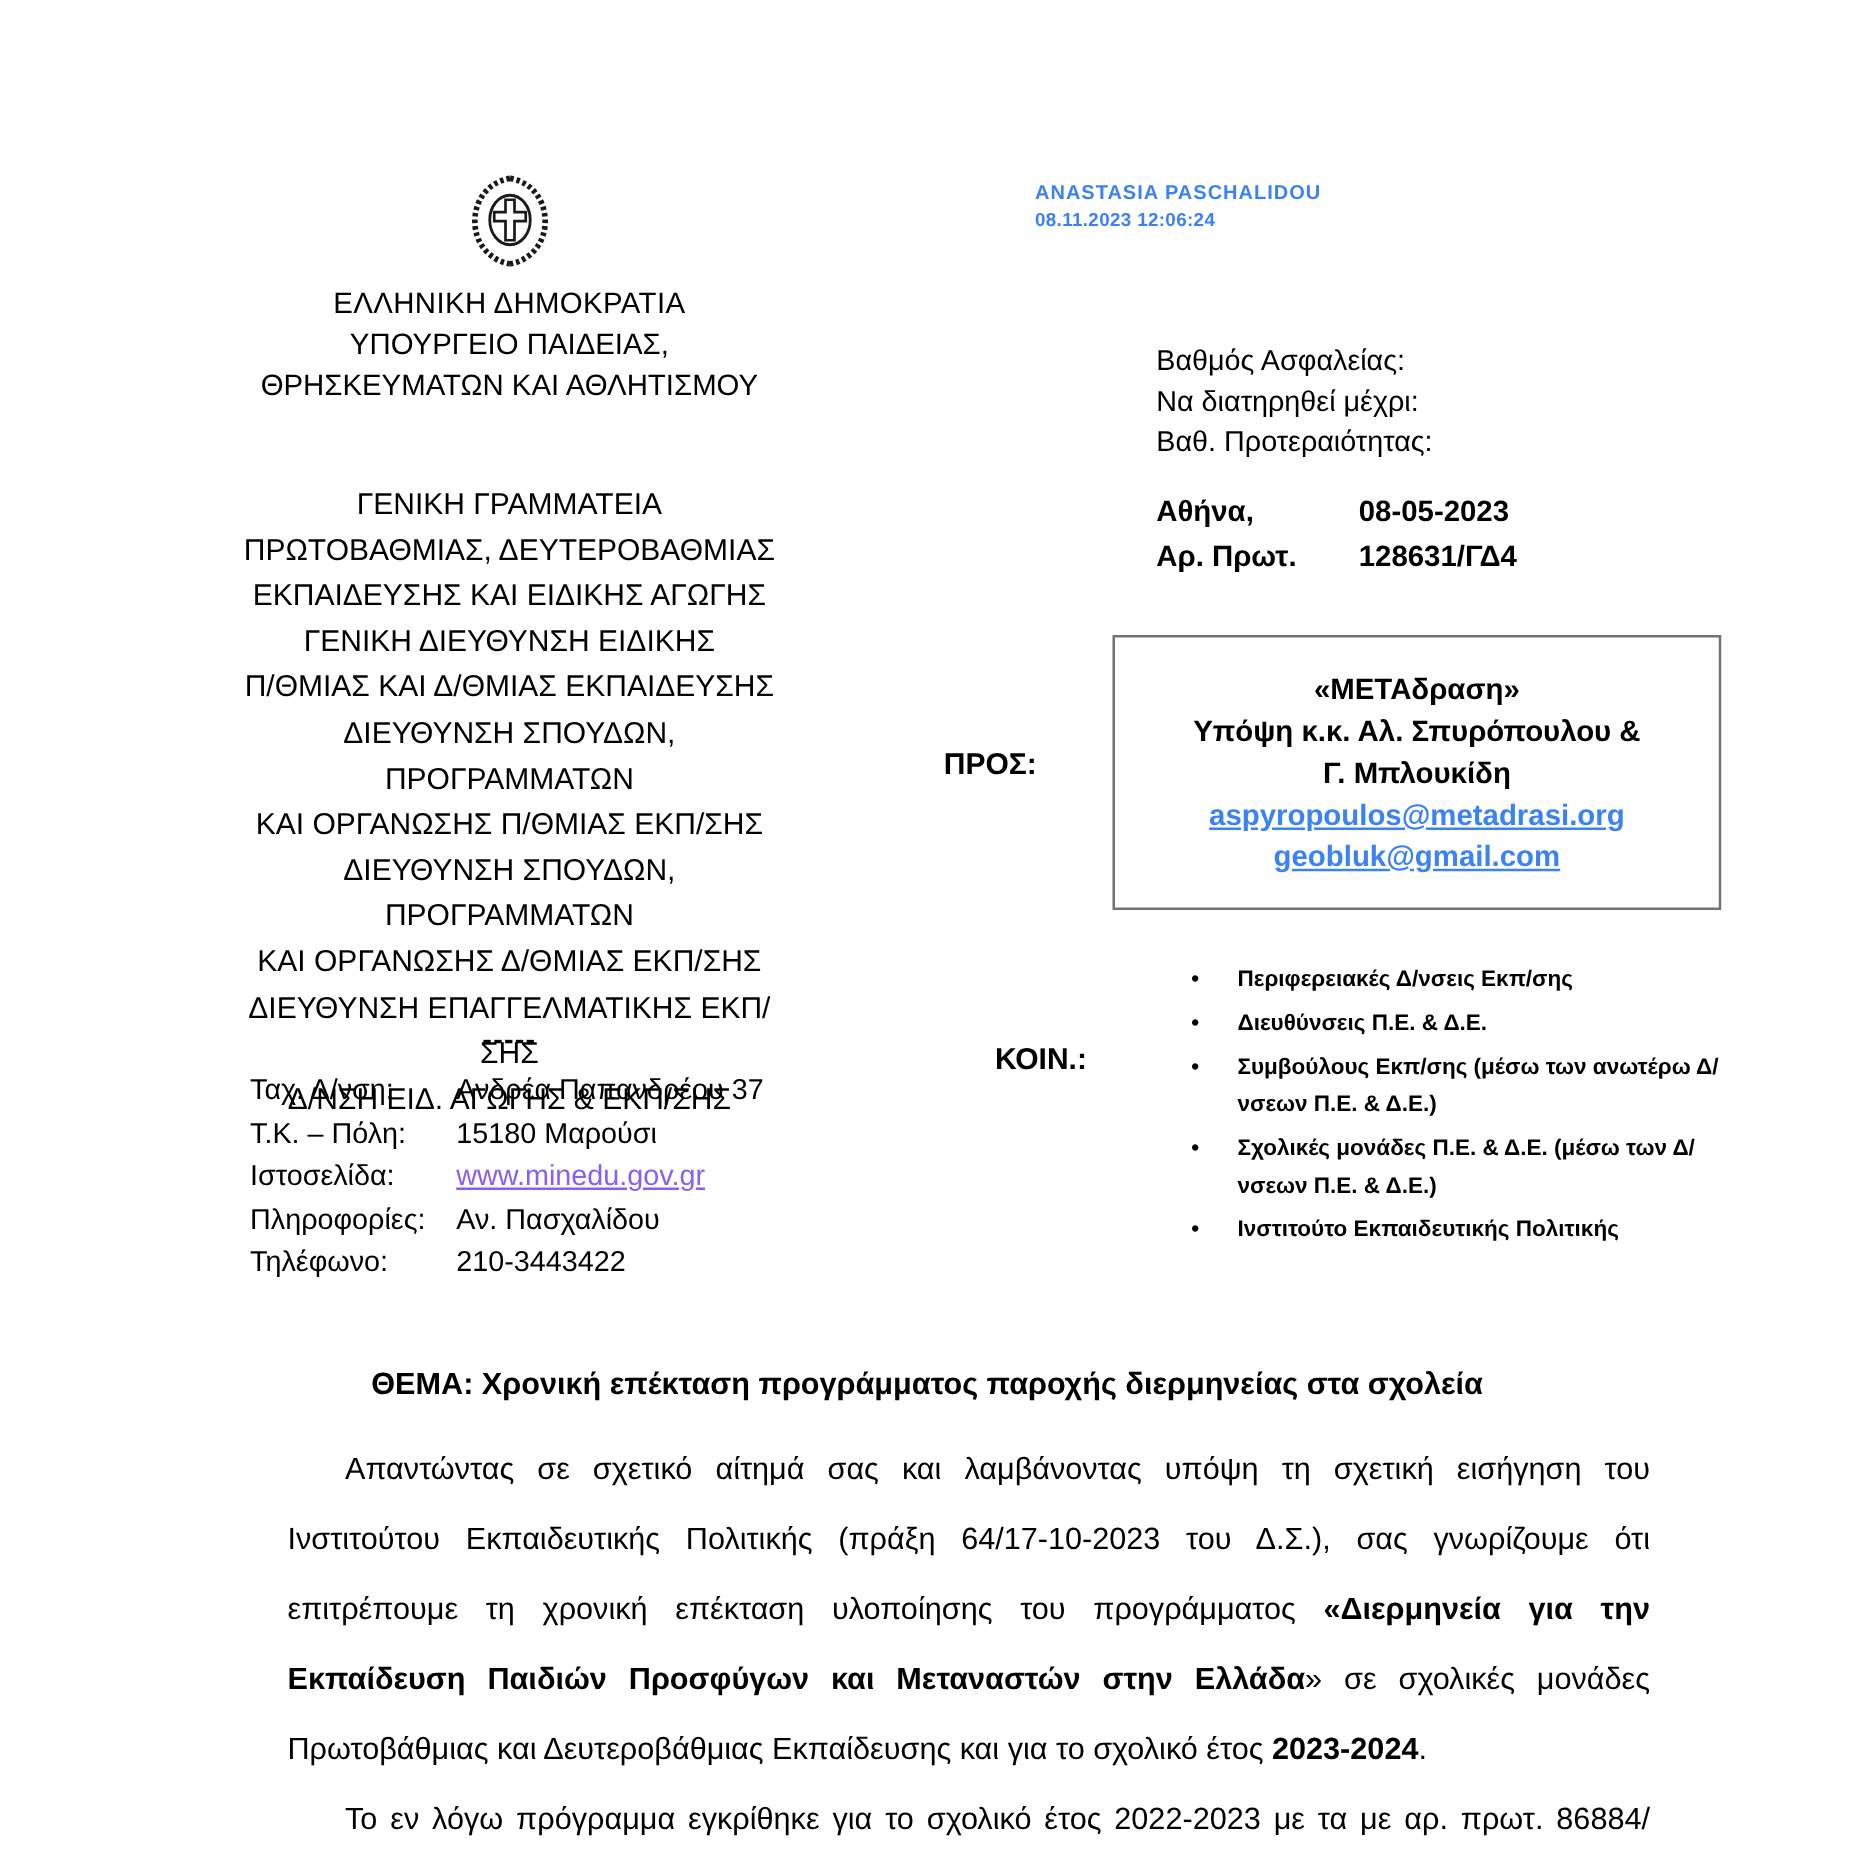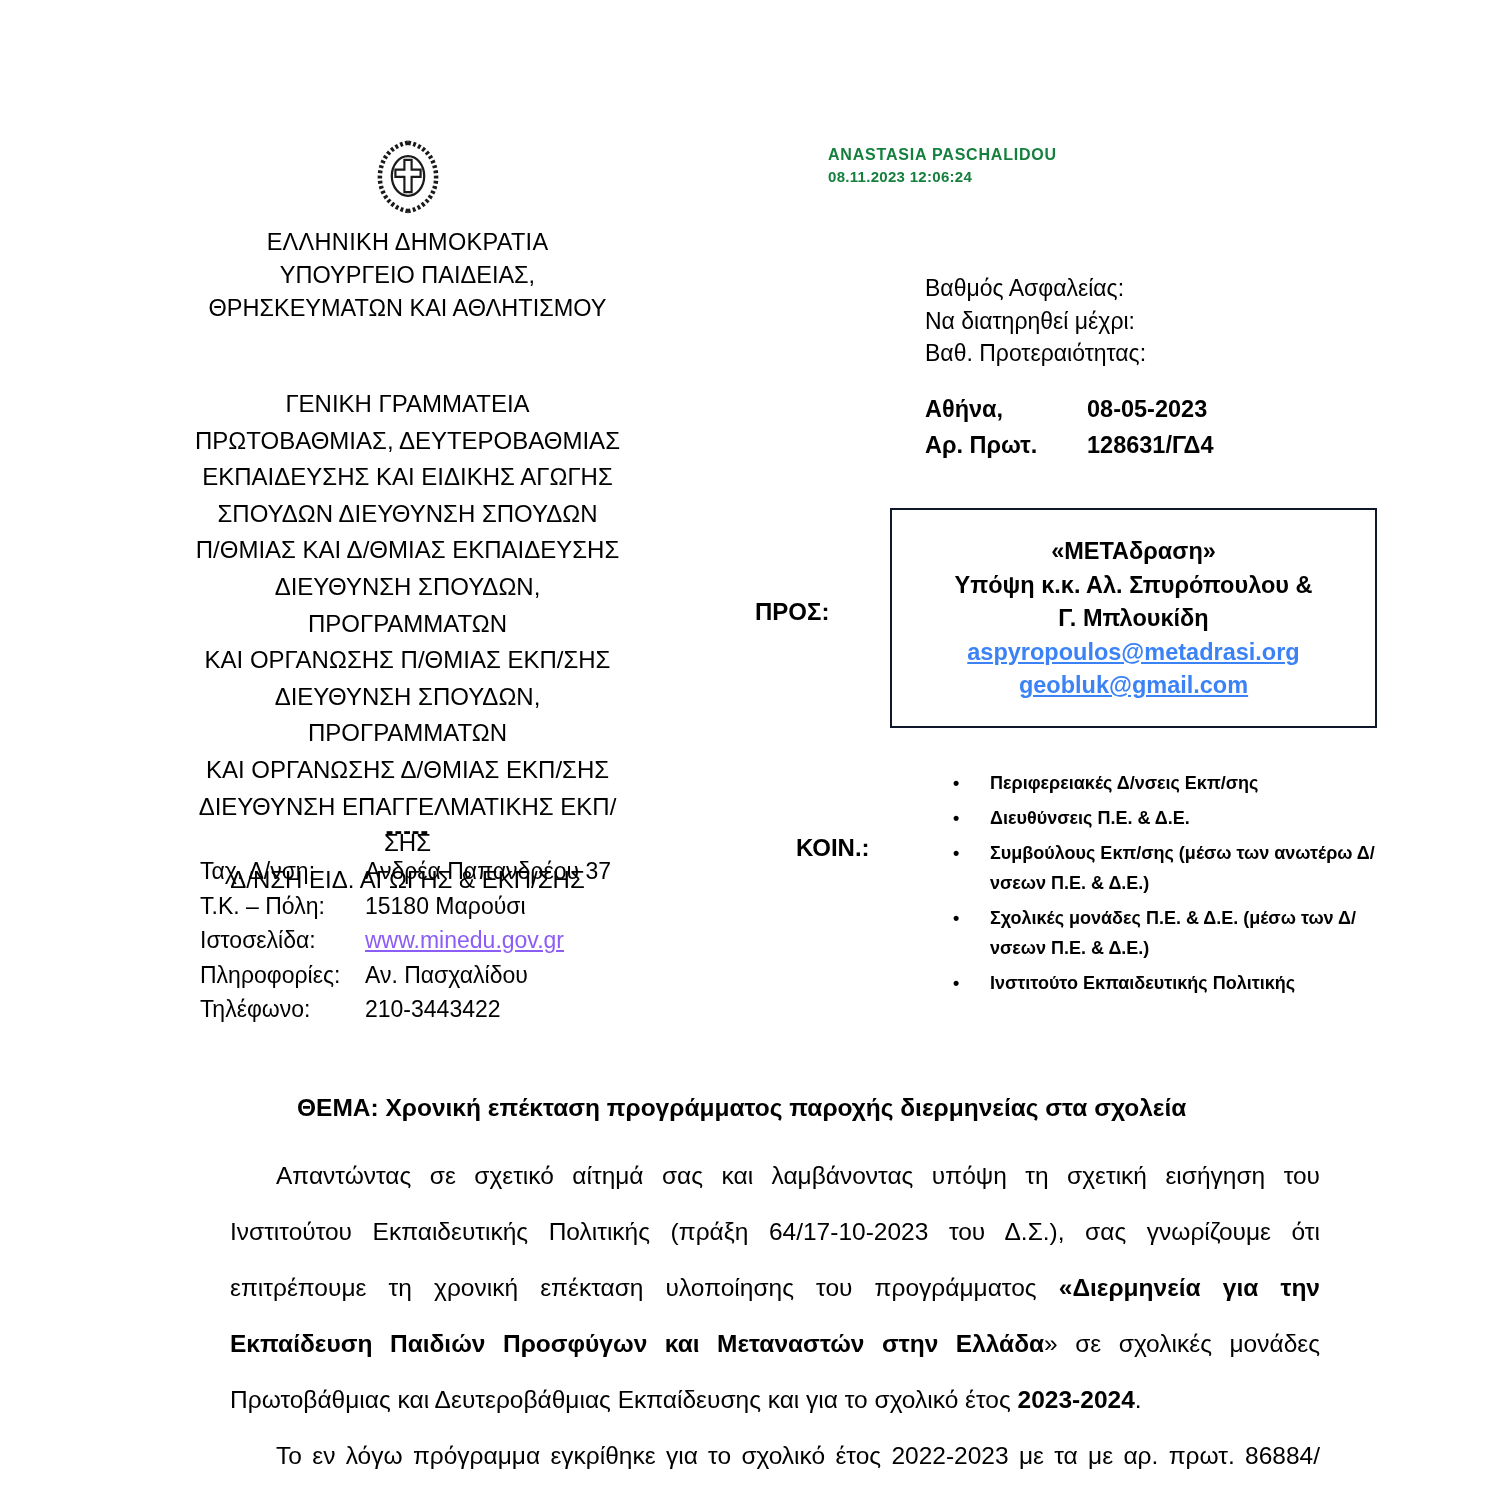--- a/index.html
+++ b/index.html
@@ -3,21 +3,21 @@
 <meta charset="utf-8">
 <style>
   html, body { margin:0; padding:0; }
   body { font-family:"Liberation Sans","DejaVu Sans",sans-serif; background:#ffffff; }
   .page {
     position:relative; width:1500px; height:1500px;
     background:#ffffff; color:#000; overflow:hidden;
   }
 
   
-  .sig-block { position:absolute; left:828px; top:146px; color:#15803d; }
+  .sig-block { position:absolute; left:828px; top:146px; color:#3b82f6; }
   .sig-name { font-size:16px; font-weight:bold; letter-spacing:0.8px; }
   .sig-date { font-size:15px; font-weight:bold; margin-top:4px; letter-spacing:0.3px; }
 
   
   .left-header { position:absolute; left:185px; top:138px; width:445px; text-align:center; }
   .emblem { display:block; margin:0 auto 12px auto; }
   .republic { font-size:23.5px; line-height:33px; letter-spacing:0.3px; }
   .ministry-line { font-size:23.5px; line-height:33px; }
 
   .org-block { position:absolute; left:185px; top:386px; width:445px; text-align:center;
@@ -34,21 +34,21 @@
   .security { position:absolute; left:925px; top:272px; font-size:23px; line-height:32.7px; }
 
   .date-block { position:absolute; left:925px; top:392px; font-size:23.5px; font-weight:bold;
                 line-height:35.5px; }
   .date-label { display:inline-block; width:162px; }
 
   .pros-label { position:absolute; left:755px; top:598px; font-size:24px; font-weight:bold; }
   .koin-label { position:absolute; left:755px; top:834px; font-size:24px; font-weight:bold;margin-left:41px; }
 
   .recipient-box { position:absolute; left:890px; top:508px; width:455px;
-                   border:2px solid #0f172a; padding:25px 14px 23px 14px;
+                   border:2px solid #737373; padding:25px 14px 23px 14px;
                    text-align:center; font-size:23.5px; font-weight:bold; line-height:33.5px; }
   .recipient-box .email-link { display:block; }
 
   .link { color:#8b5cf6; text-decoration:underline; cursor:pointer; }
   .email-link { color:#3b82f6; text-decoration:underline; font-weight:bold; cursor:pointer; }
 
   .koin-list { position:absolute; left:903px; top:750px; width:452px; list-style:none;
                font-size:18px; font-weight:bold; }
   .koin-list li { position:relative; padding-left:47px; margin-bottom:5px; line-height:30px; }
   .koin-list li::before { content:"\2022"; position:absolute; left:10px; top:0; }
@@ -83,21 +83,21 @@
     </svg>
     <div class="republic">ΕΛΛΗΝΙΚΗ ΔΗΜΟΚΡΑΤΙΑ</div>
     <div class="ministry-line">ΥΠΟΥΡΓΕΙΟ ΠΑΙΔΕΙΑΣ,</div>
     <div class="ministry-line">ΘΡΗΣΚΕΥΜΑΤΩΝ ΚΑΙ ΑΘΛΗΤΙΣΜΟΥ</div>
   </div>
 
   <div class="org-block">
     <div>ΓΕΝΙΚΗ ΓΡΑΜΜΑΤΕΙΑ</div>
     <div>ΠΡΩΤΟΒΑΘΜΙΑΣ, ΔΕΥΤΕΡΟΒΑΘΜΙΑΣ</div>
     <div>ΕΚΠΑΙΔΕΥΣΗΣ ΚΑΙ ΕΙΔΙΚΗΣ ΑΓΩΓΗΣ</div>
-    <div>ΣΠΟΥΔΩΝ ΔΙΕΥΘΥΝΣΗ ΣΠΟΥΔΩΝ</div>
+    <div>ΓΕΝΙΚΗ ΔΙΕΥΘΥΝΣΗ ΕΙΔΙΚΗΣ</div>
     <div>Π/ΘΜΙΑΣ ΚΑΙ Δ/ΘΜΙΑΣ ΕΚΠΑΙΔΕΥΣΗΣ</div>
     <div>ΔΙΕΥΘΥΝΣΗ ΣΠΟΥΔΩΝ, ΠΡΟΓΡΑΜΜΑΤΩΝ</div>
     <div>ΚΑΙ ΟΡΓΑΝΩΣΗΣ Π/ΘΜΙΑΣ ΕΚΠ/ΣΗΣ</div>
     <div>ΔΙΕΥΘΥΝΣΗ ΣΠΟΥΔΩΝ, ΠΡΟΓΡΑΜΜΑΤΩΝ</div>
     <div>ΚΑΙ ΟΡΓΑΝΩΣΗΣ Δ/ΘΜΙΑΣ ΕΚΠ/ΣΗΣ</div>
     <div>ΔΙΕΥΘΥΝΣΗ ΕΠΑΓΓΕΛΜΑΤΙΚΗΣ ΕΚΠ/ΣΗΣ</div>
     <div>Δ/ΝΣΗ ΕΙΔ. ΑΓΩΓΗΣ &amp; ΕΚΠ/ΣΗΣ</div>
   </div>
 
   <div class="separator">-----</div>

